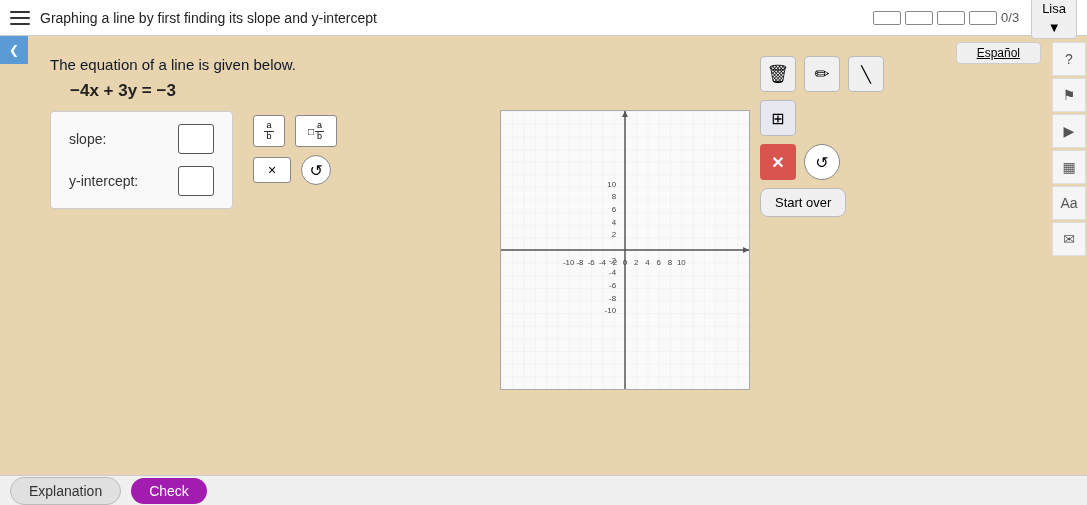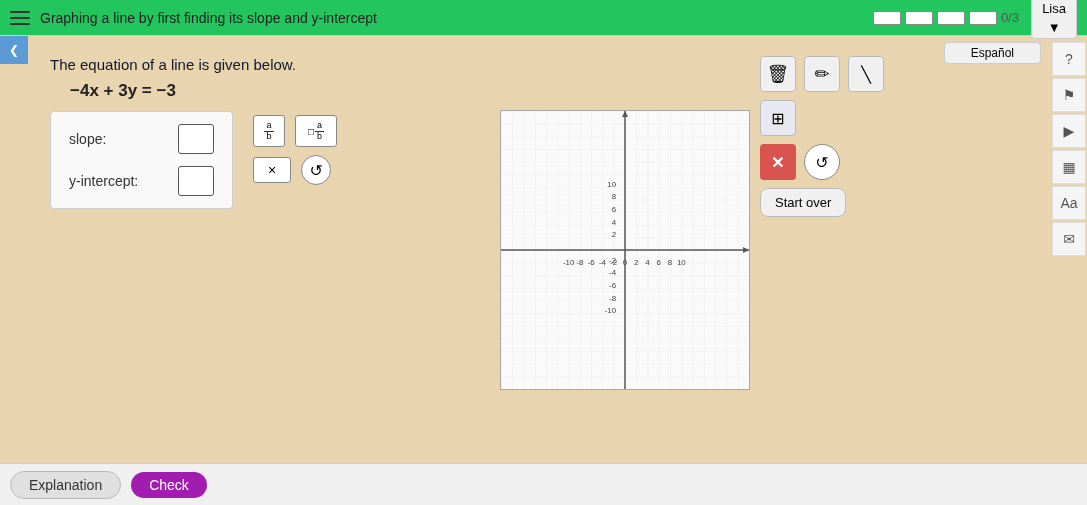--- a/index.html
+++ b/index.html
@@ -7,21 +7,21 @@
       font-family: Arial, sans-serif;
       background: #e8d5b0;
       width: 1087px;
       height: 505px;
       overflow: hidden;
       position: relative;
     }
 
     
     .top-bar {
-      background: #22c55e;
+      background: #ffffff;
       height: 36px;
       display: flex;
       align-items: center;
       padding: 0 10px;
       border-bottom: 1px solid #ccc;
       position: relative;
     }
     .hamburger-icon {
       width: 20px;
       height: 14px;
@@ -330,32 +330,33 @@
     }
 
     
     .espanol-btn {
       position: absolute;
       right: 46px;
       top: 42px;
       background: #f0f0f0;
       border: 1px solid #ccc;
       border-radius: 4px;
-      padding: 3px 26px;
+      padding: 3px 20px;
       font-size: 12px;
       cursor: pointer;
+      text-decoration: underline;
     }
 
     
     .bottom-bar {
       position: absolute;
       bottom: 0;
       left: 0;
       right: 0;
-      height: 42px;
+      height: 30px;
       background: #f0f0f0;
       border-top: 1px solid #ccc;
       display: flex;
       align-items: center;
       padding: 0 10px;
       gap: 10px;
     }
     .bottom-btn {
       padding: 5px 18px;
       border-radius: 20px;

